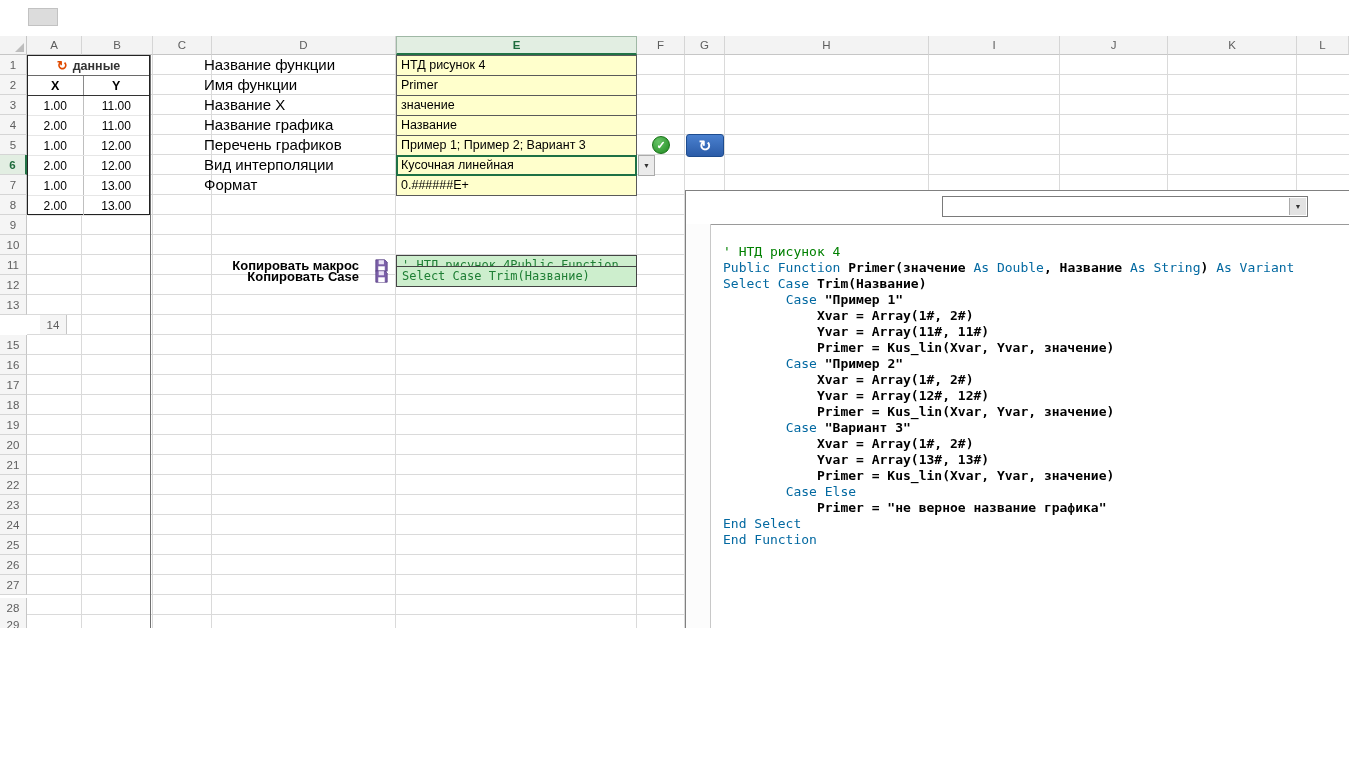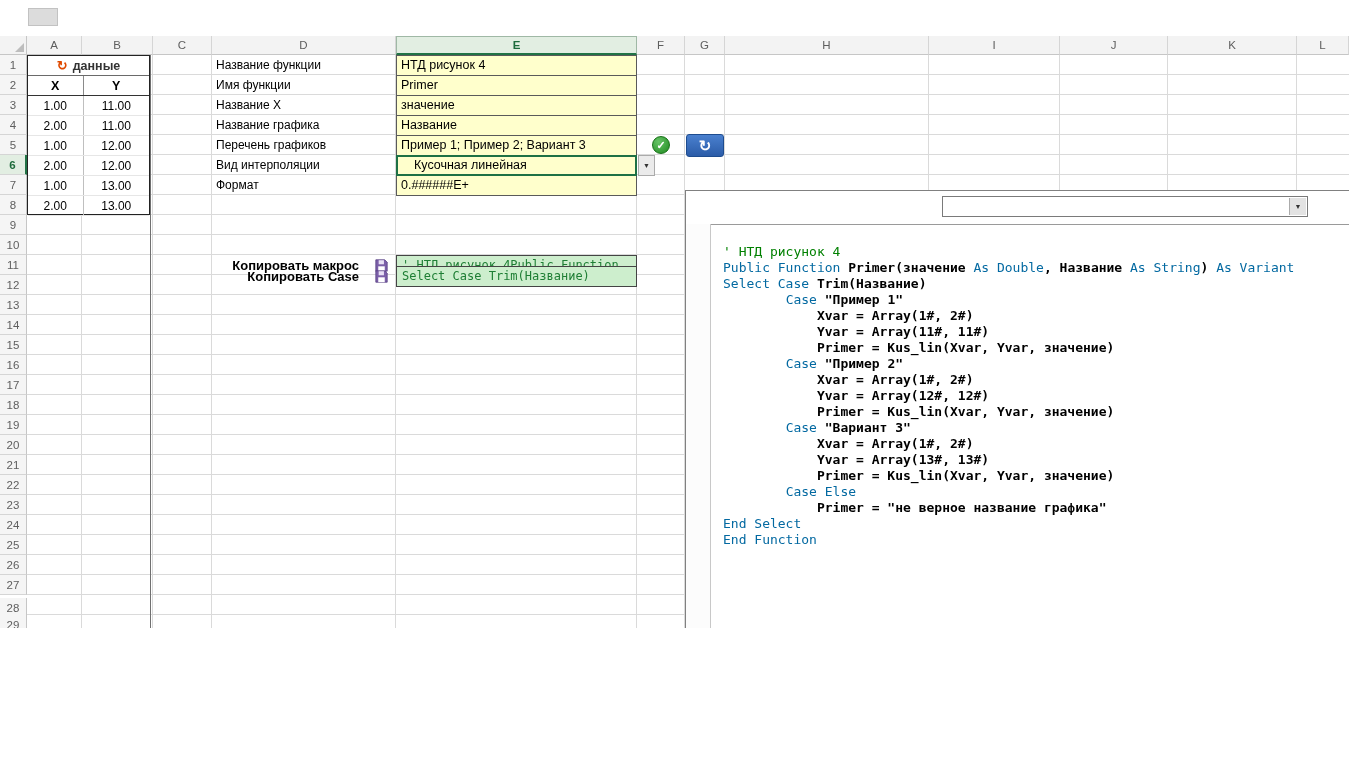--- a/index.html
+++ b/index.html
@@ -34,25 +34,25 @@
           border:1px solid #222;box-sizing:border-box;}
   .titlerow{height:20px;border-bottom:1px solid #6A6A6A;display:flex;align-items:center;justify-content:center;
           gap:5px;font-weight:bold;font-size:12.5px;box-sizing:border-box;color:#333;}
   .tbl-refresh{color:#E04A00;font-weight:bold;font-size:13px;line-height:1;}
   .hdrrow{height:20px;border-bottom:1px solid #333;display:flex;font-weight:bold;font-size:12.5px;box-sizing:border-box;}
   .drow{height:20px;display:flex;font-size:12px;border-bottom:1px solid #E6E6E6;box-sizing:border-box;}
   .tcellA{width:55px;display:flex;align-items:center;justify-content:center;}
   .tcellB{width:66px;display:flex;align-items:center;justify-content:center;border-left:1px solid #BFBFBF;}
   .hdrrow .tcellB{border-left:1px solid #8a8a8a;}
 
-  .flabel{position:absolute;left:216px;width:176px;height:20px;line-height:20px;font-size:12px;
+  .flabel{position:absolute;left:204px;width:176px;height:20px;line-height:20px;font-size:15px;
           white-space:nowrap;overflow:hidden;}
   .fcell{position:absolute;left:396px;width:241px;height:21px;background:#FFFFCC;border:1px solid #5a5a5a;
           box-sizing:border-box;font-size:12.5px;line-height:19px;padding-left:4px;white-space:nowrap;overflow:hidden;}
-  .fcell.active{border:2px solid #1E7145;padding-left:16px;line-height:17px;z-index:3;}
+  .fcell.active{border:2px solid #1E7145;padding-left:3px;line-height:17px;z-index:3;}
   .ddbtn{position:absolute;left:638px;width:17px;height:21px;background:#EBEBEB;border:1px solid #ABABAB;
           box-sizing:border-box;display:flex;align-items:center;justify-content:center;font-size:7px;color:#333;z-index:3;}
 
   .checkicon{position:absolute;left:652px;top:100px;width:18px;height:18px;border-radius:50%;
           background:radial-gradient(circle at 35% 30%,#67C467,#1F8A1F);border:1px solid #167016;
           color:#fff;font-size:11px;font-weight:bold;display:flex;align-items:center;justify-content:center;box-sizing:border-box;}
   .refreshbtn{position:absolute;left:686px;top:98px;width:38px;height:23px;border-radius:3px;
           background:linear-gradient(#4A80CF,#2B5CA8);border:1px solid #1E4C8F;color:#fff;
           display:flex;align-items:center;justify-content:center;font-size:15px;font-weight:bold;box-sizing:border-box;cursor:pointer;}
 
@@ -113,21 +113,21 @@
         <div class="rowhdr" style="top: 79px;">4</div>
         <div class="rowhdr" style="top: 99px;">5</div>
         <div class="rowhdr sel" style="top: 119px;">6</div>
         <div class="rowhdr" style="top: 139px;">7</div>
         <div class="rowhdr" style="top: 159px;">8</div>
         <div class="rowhdr" style="top: 179px;">9</div>
         <div class="rowhdr" style="top: 199px;">10</div>
         <div class="rowhdr" style="top: 219px;">11</div>
         <div class="rowhdr" style="top: 239px;">12</div>
         <div class="rowhdr" style="top: 259px;">13</div>
-        <div class="rowhdr" style="top: 279px;">14</div>
+        <div class="rowhdr" style="top: 279px; margin-left: 40px;">14</div>
         <div class="rowhdr" style="top: 299px;">15</div>
         <div class="rowhdr" style="top: 319px;">16</div>
         <div class="rowhdr" style="top: 339px;">17</div>
         <div class="rowhdr" style="top: 359px;">18</div>
         <div class="rowhdr" style="top: 379px;">19</div>
         <div class="rowhdr" style="top: 399px;">20</div>
         <div class="rowhdr" style="top: 419px;">21</div>
         <div class="rowhdr" style="top: 439px;">22</div>
         <div class="rowhdr" style="top: 459px;">23</div>
         <div class="rowhdr" style="top: 479px;">24</div>

